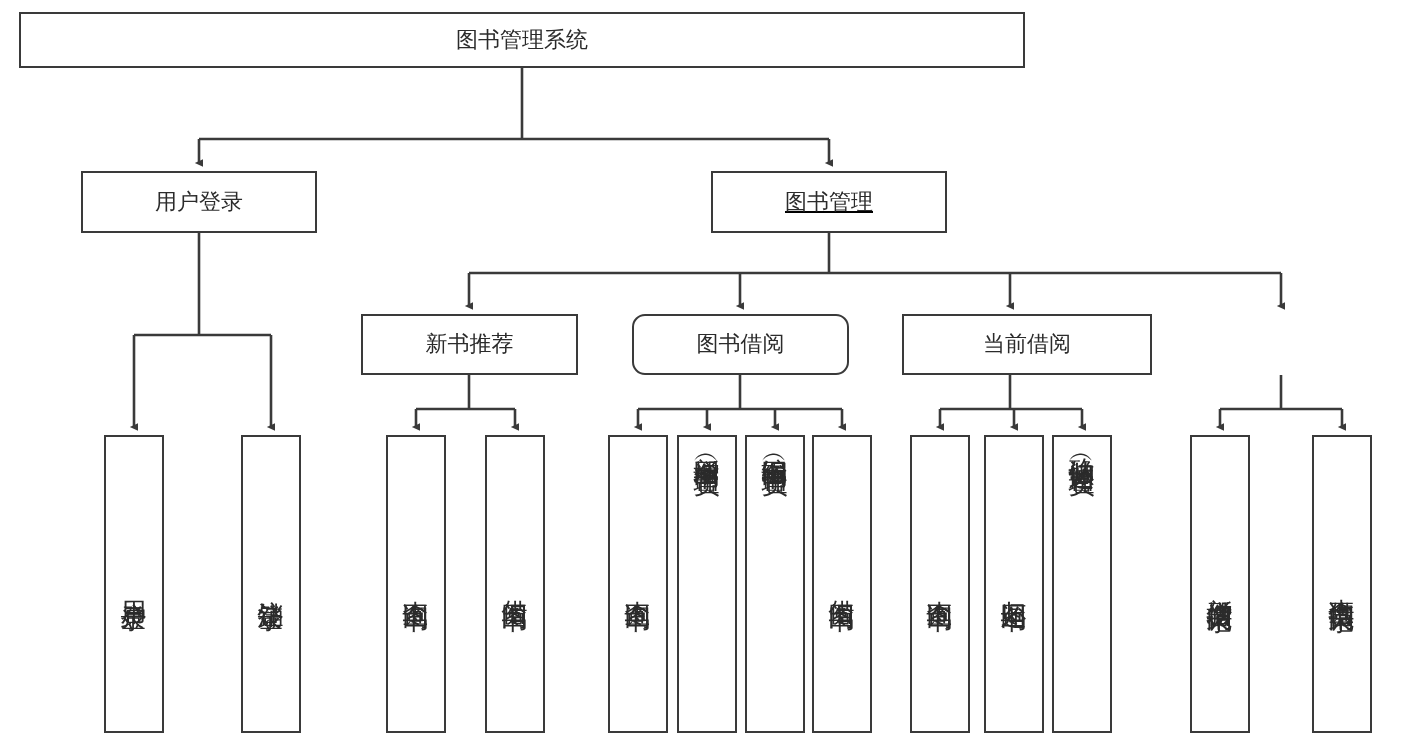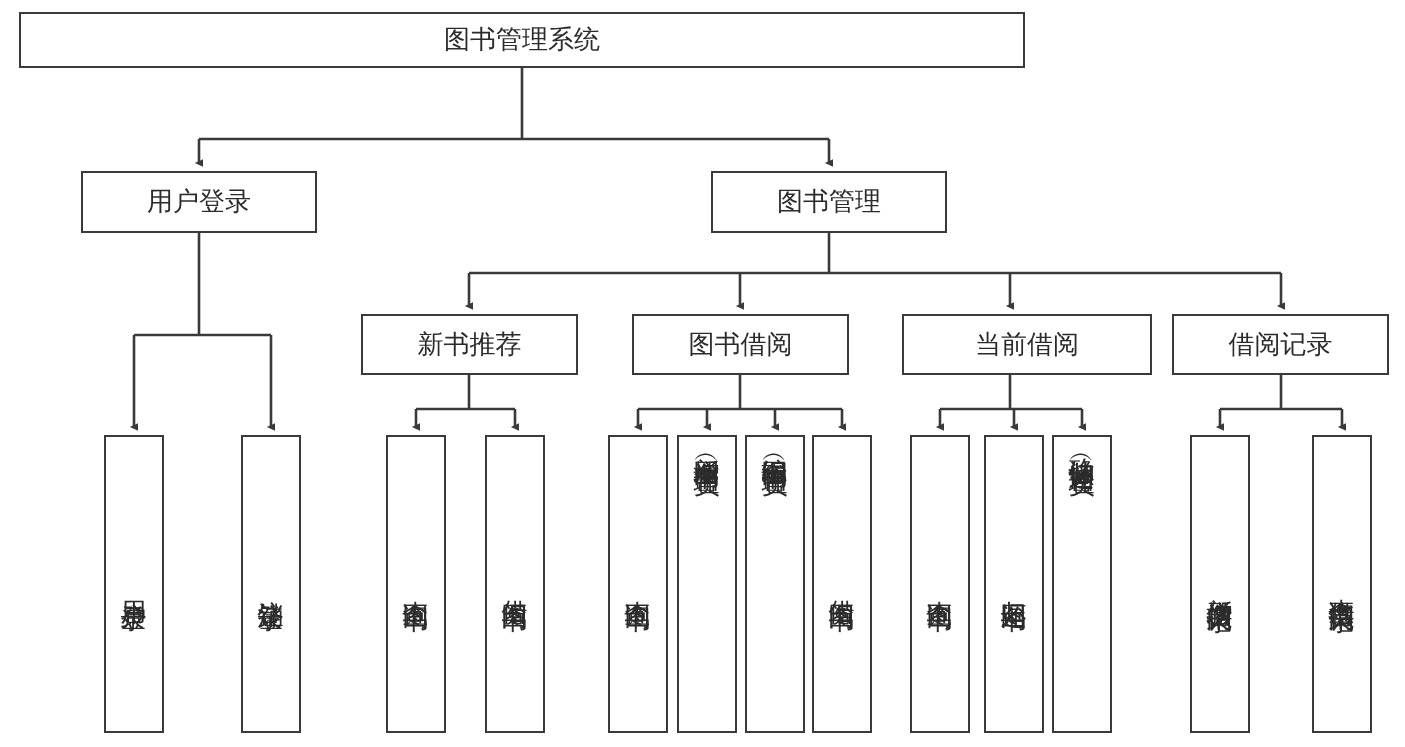--- a/index.html
+++ b/index.html
@@ -34,21 +34,21 @@
     align-items: center;
     justify-content: center;
   }
   .node .label {
     color: #2b2b2b;
     line-height: 1.12;
     white-space: pre;
     text-align: center;
   }
   .node.horiz .label {
-    font-size: 26px;
+    font-size: 22px;
   }
   .node.vert {
     align-items: flex-start;
     justify-content: center;
     padding-top: 0;
   }
   .node.vert .label {
     writing-mode: vertical-rl;
     text-orientation: upright;
     font-size: 26px;
@@ -122,35 +122,32 @@
     </g>
   </svg>
 
   <div class="node horiz" style="left:19px;top:12px;width:1006px;height:56px;">
     <span class="label">图书管理系统</span>
   </div>
 
   <div class="node horiz" style="left:81px;top:171px;width:236px;height:62px;">
     <span class="label">用户登录</span>
   </div>
-  <div class="node horiz" style="left:711px;top:171px;width:236px;height:62px;">
+  <div class="node horiz" style="left:711px;top:171px;width:236px;height:62px;text-decoration:underline;">
     <span class="label">图书管理</span>
   </div>
 
   <div class="node horiz" style="left:361px;top:314px;width:217px;height:61px;">
     <span class="label">新书推荐</span>
   </div>
-  <div class="node horiz" style="left:632px;top:314px;width:217px;height:61px;">
+  <div class="node horiz" style="left:632px;top:314px;width:217px;height:61px;border-radius:13px;">
     <span class="label">图书借阅</span>
   </div>
   <div class="node horiz" style="left:902px;top:314px;width:250px;height:61px;">
     <span class="label">当前借阅</span>
-  </div>
-  <div class="node horiz" style="left:1172px;top:314px;width:217px;height:61px;">
-    <span class="label">借阅记录</span>
   </div>
 
   <div class="node vert centered" style="left:104px;top:435px;width:60px;height:298px;">
     <span class="label">用户登录</span>
   </div>
   <div class="node vert centered" style="left:241px;top:435px;width:60px;height:298px;">
     <span class="label">注销登录</span>
   </div>
   <div class="node vert centered" style="left:386px;top:435px;width:60px;height:298px;">
     <span class="label">查询图书</span>

